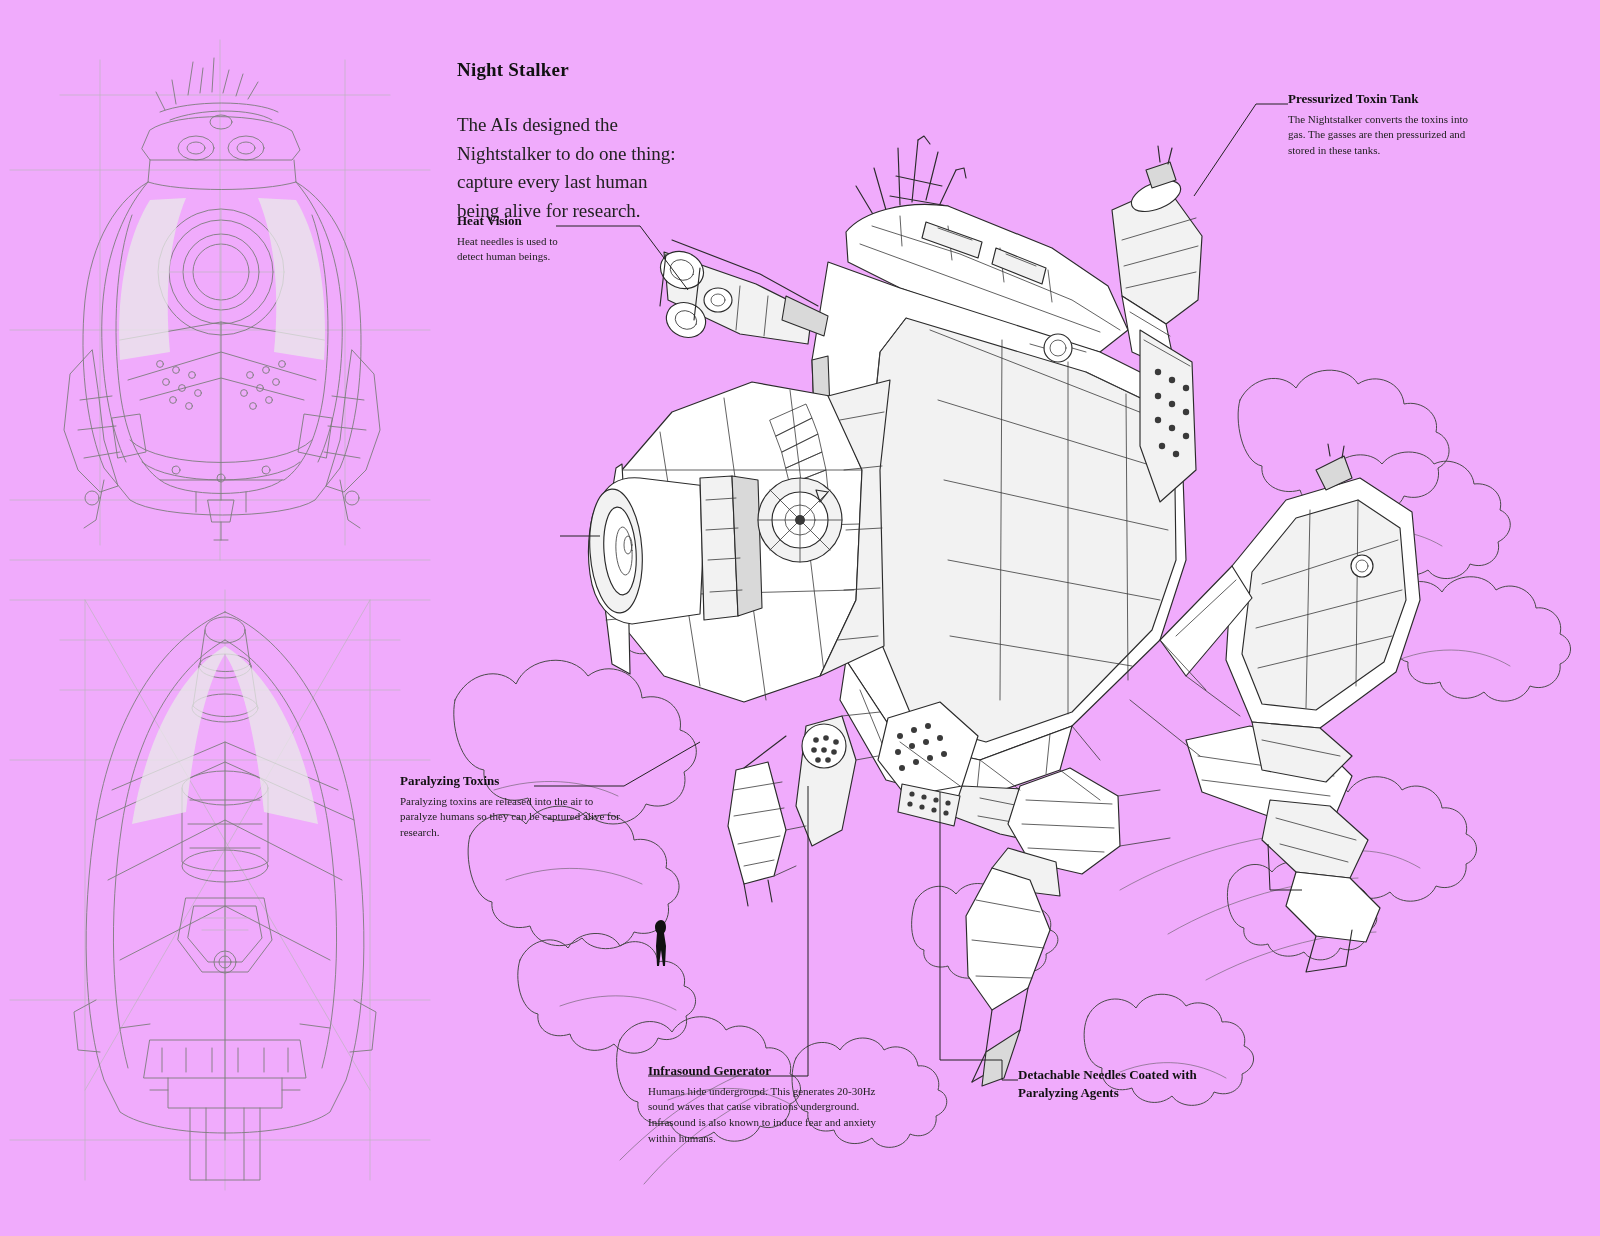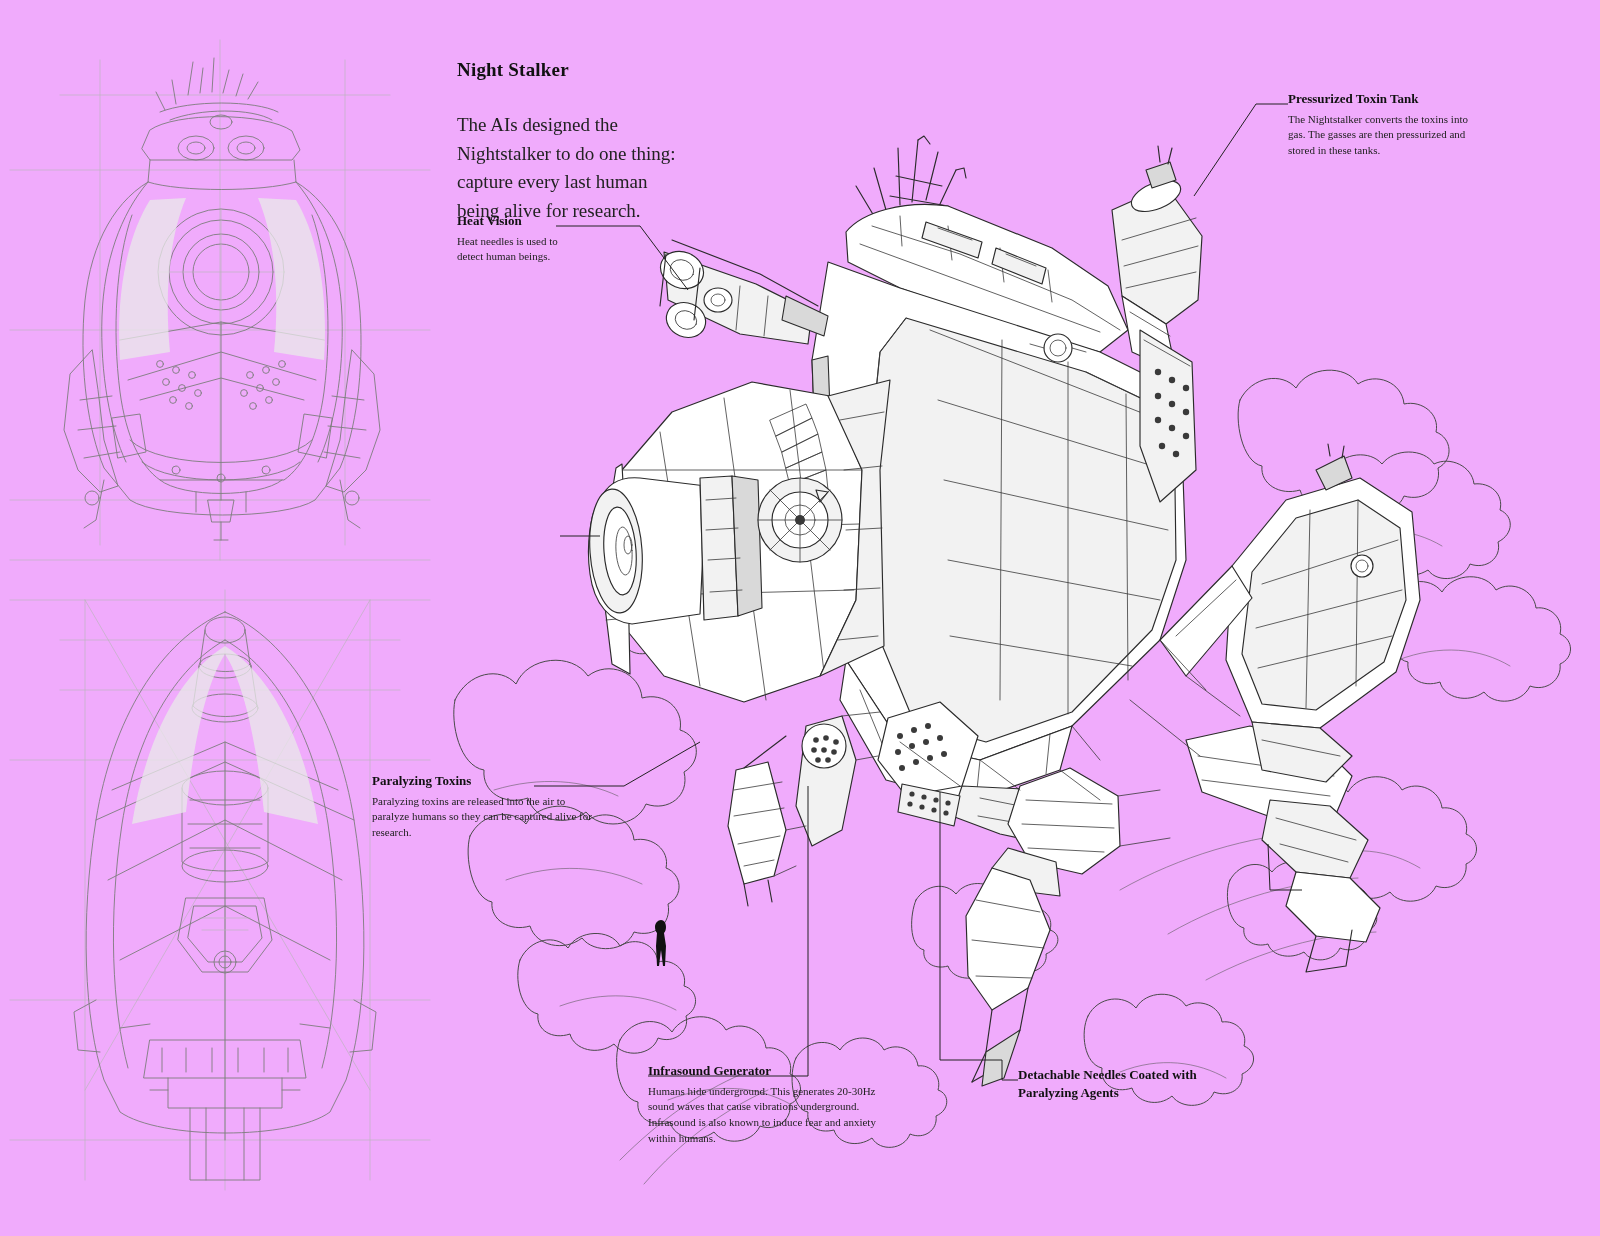--- a/index.html
+++ b/index.html
@@ -528,21 +528,21 @@
   <div class="title" style="left:457px; top:59px;">Night Stalker</div>
 
   <div class="intro" style="left:457px; top:111px;">The AIs designed the Nightstalker to do one thing: capture every last human being alive for research.</div>
 
   <div class="callout" style="left:457px; top:212px; width:115px;">
     <div class="head">Heat Vision</div>
     <div class="body">Heat needles is used to detect human beings.</div>
   </div>
 
 
-  <div class="callout" style="left:372px; top:772px; width:220px;">
+  <div class="callout" style="left:400px; top:772px; width:220px;">
     <div class="head">Paralyzing Toxins</div>
     <div class="body">Paralyzing toxins are released into the air to paralyze humans so they can be captured alive for research.</div>
   </div>
 
   <div class="callout" style="left:1288px; top:90px; width:190px;">
     <div class="head">Pressurized Toxin Tank</div>
     <div class="body">The Nightstalker converts the toxins into gas. The gasses are then pressurized and stored in these tanks.</div>
   </div>
 
 

